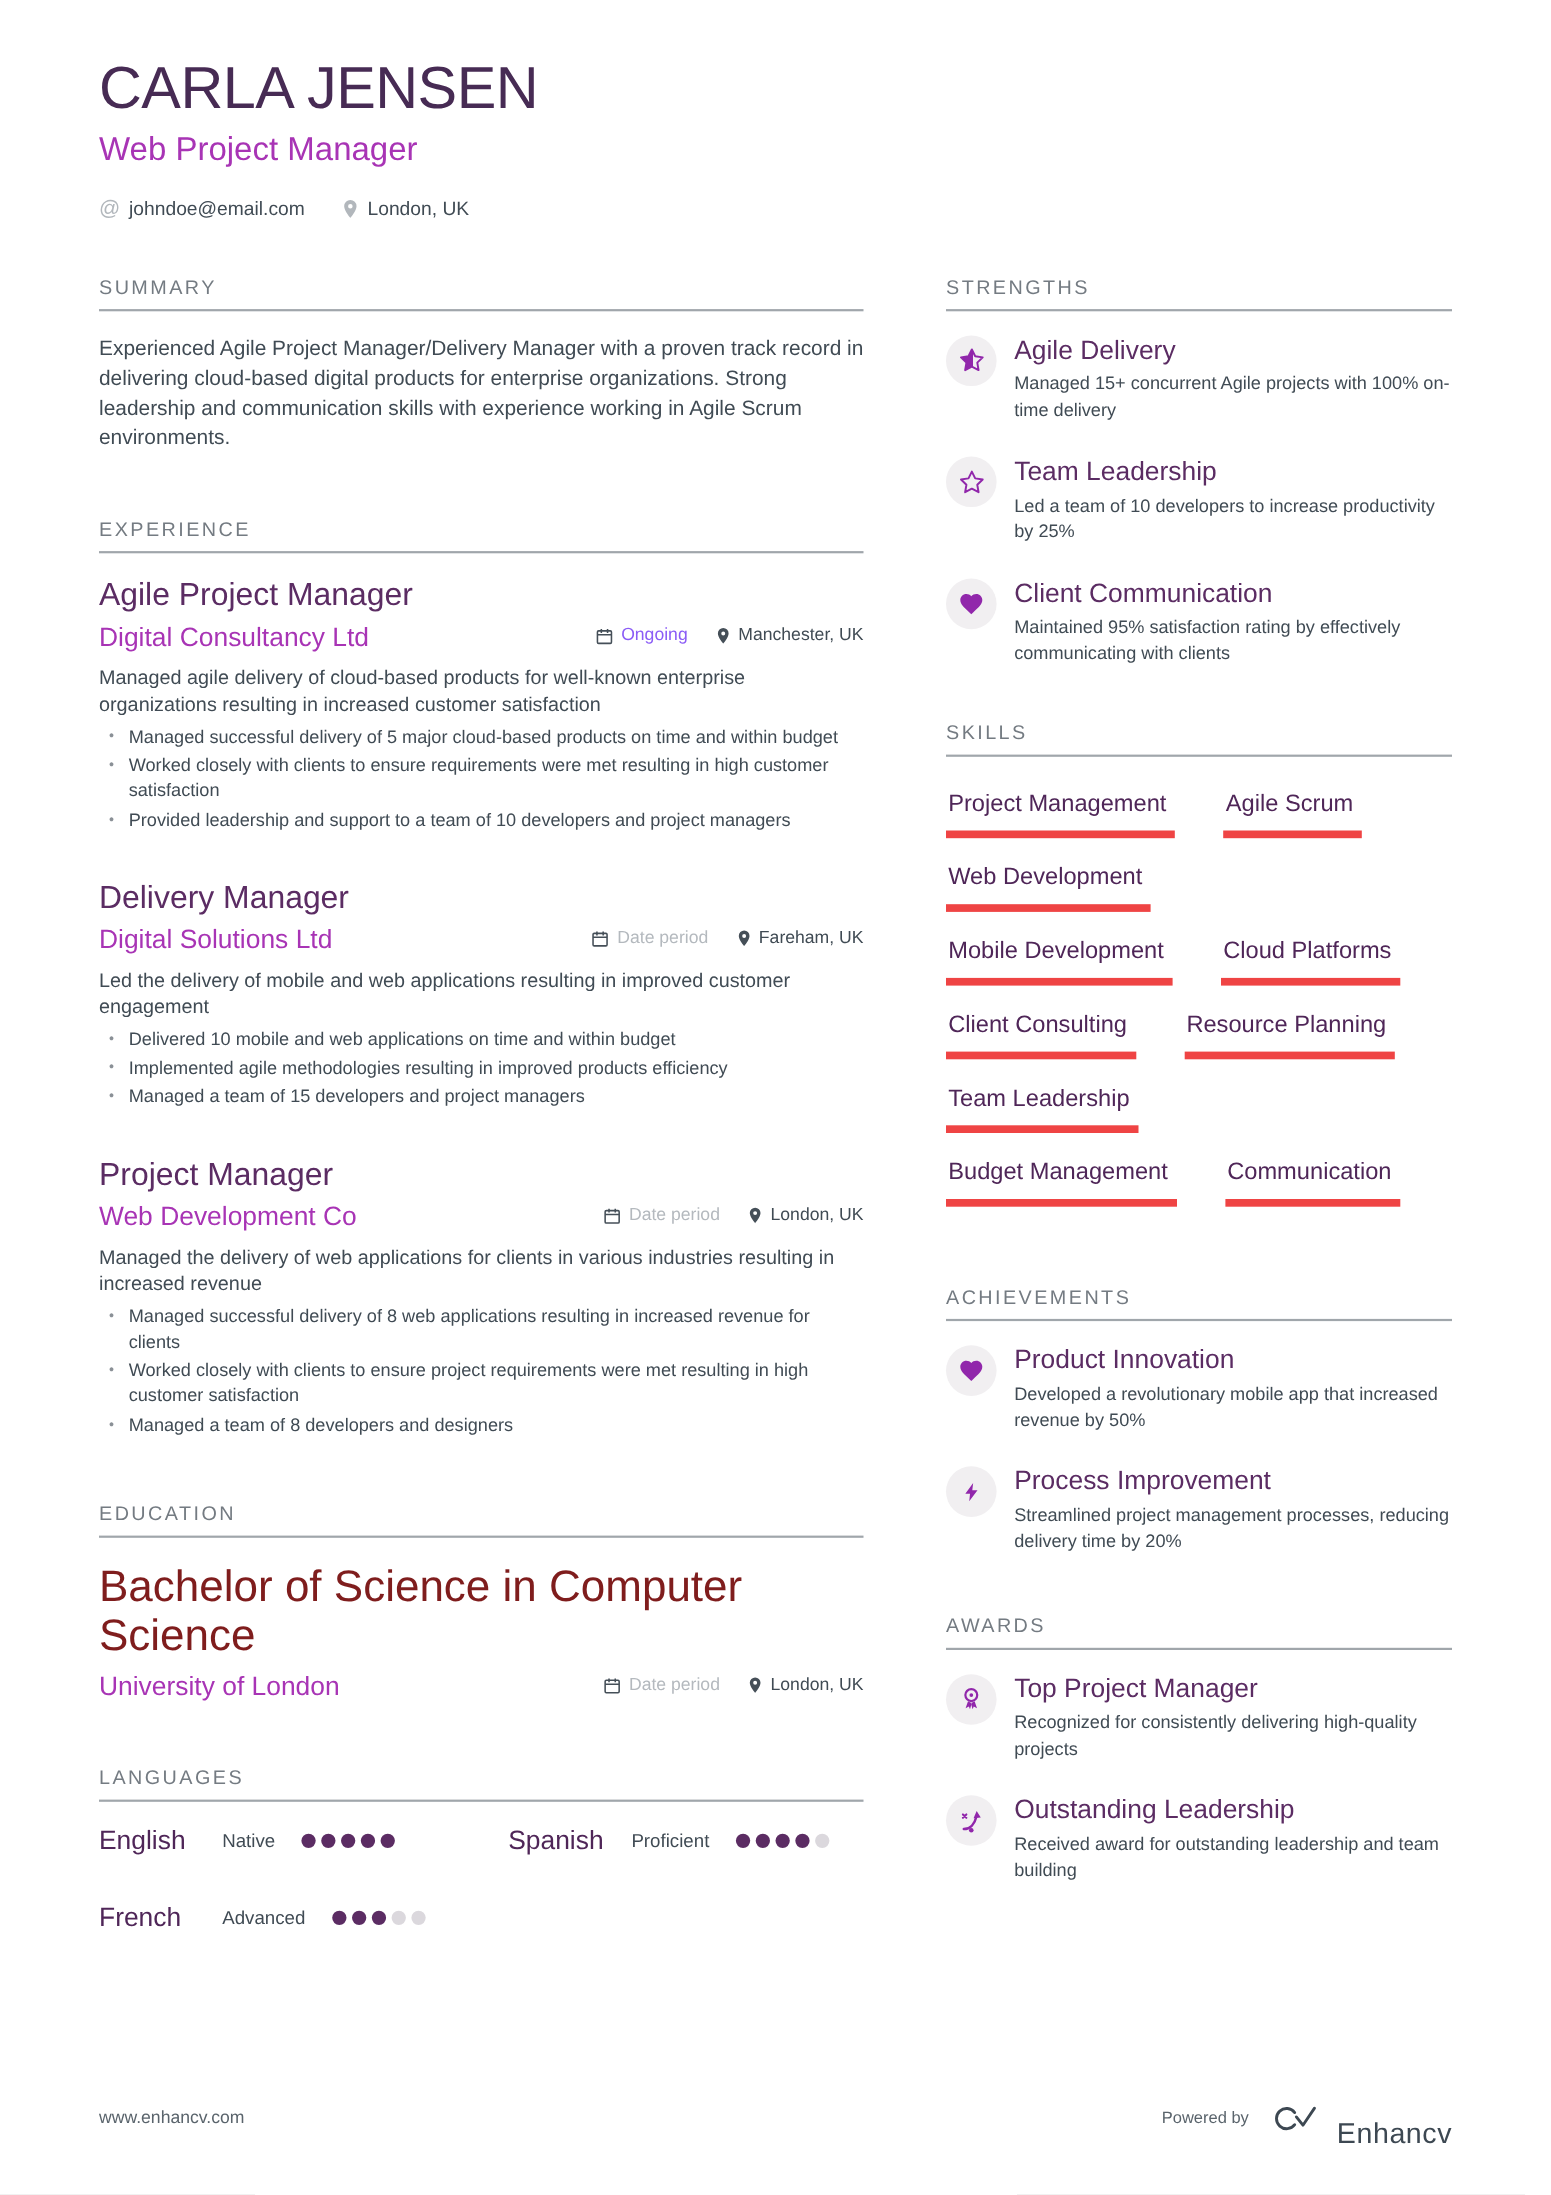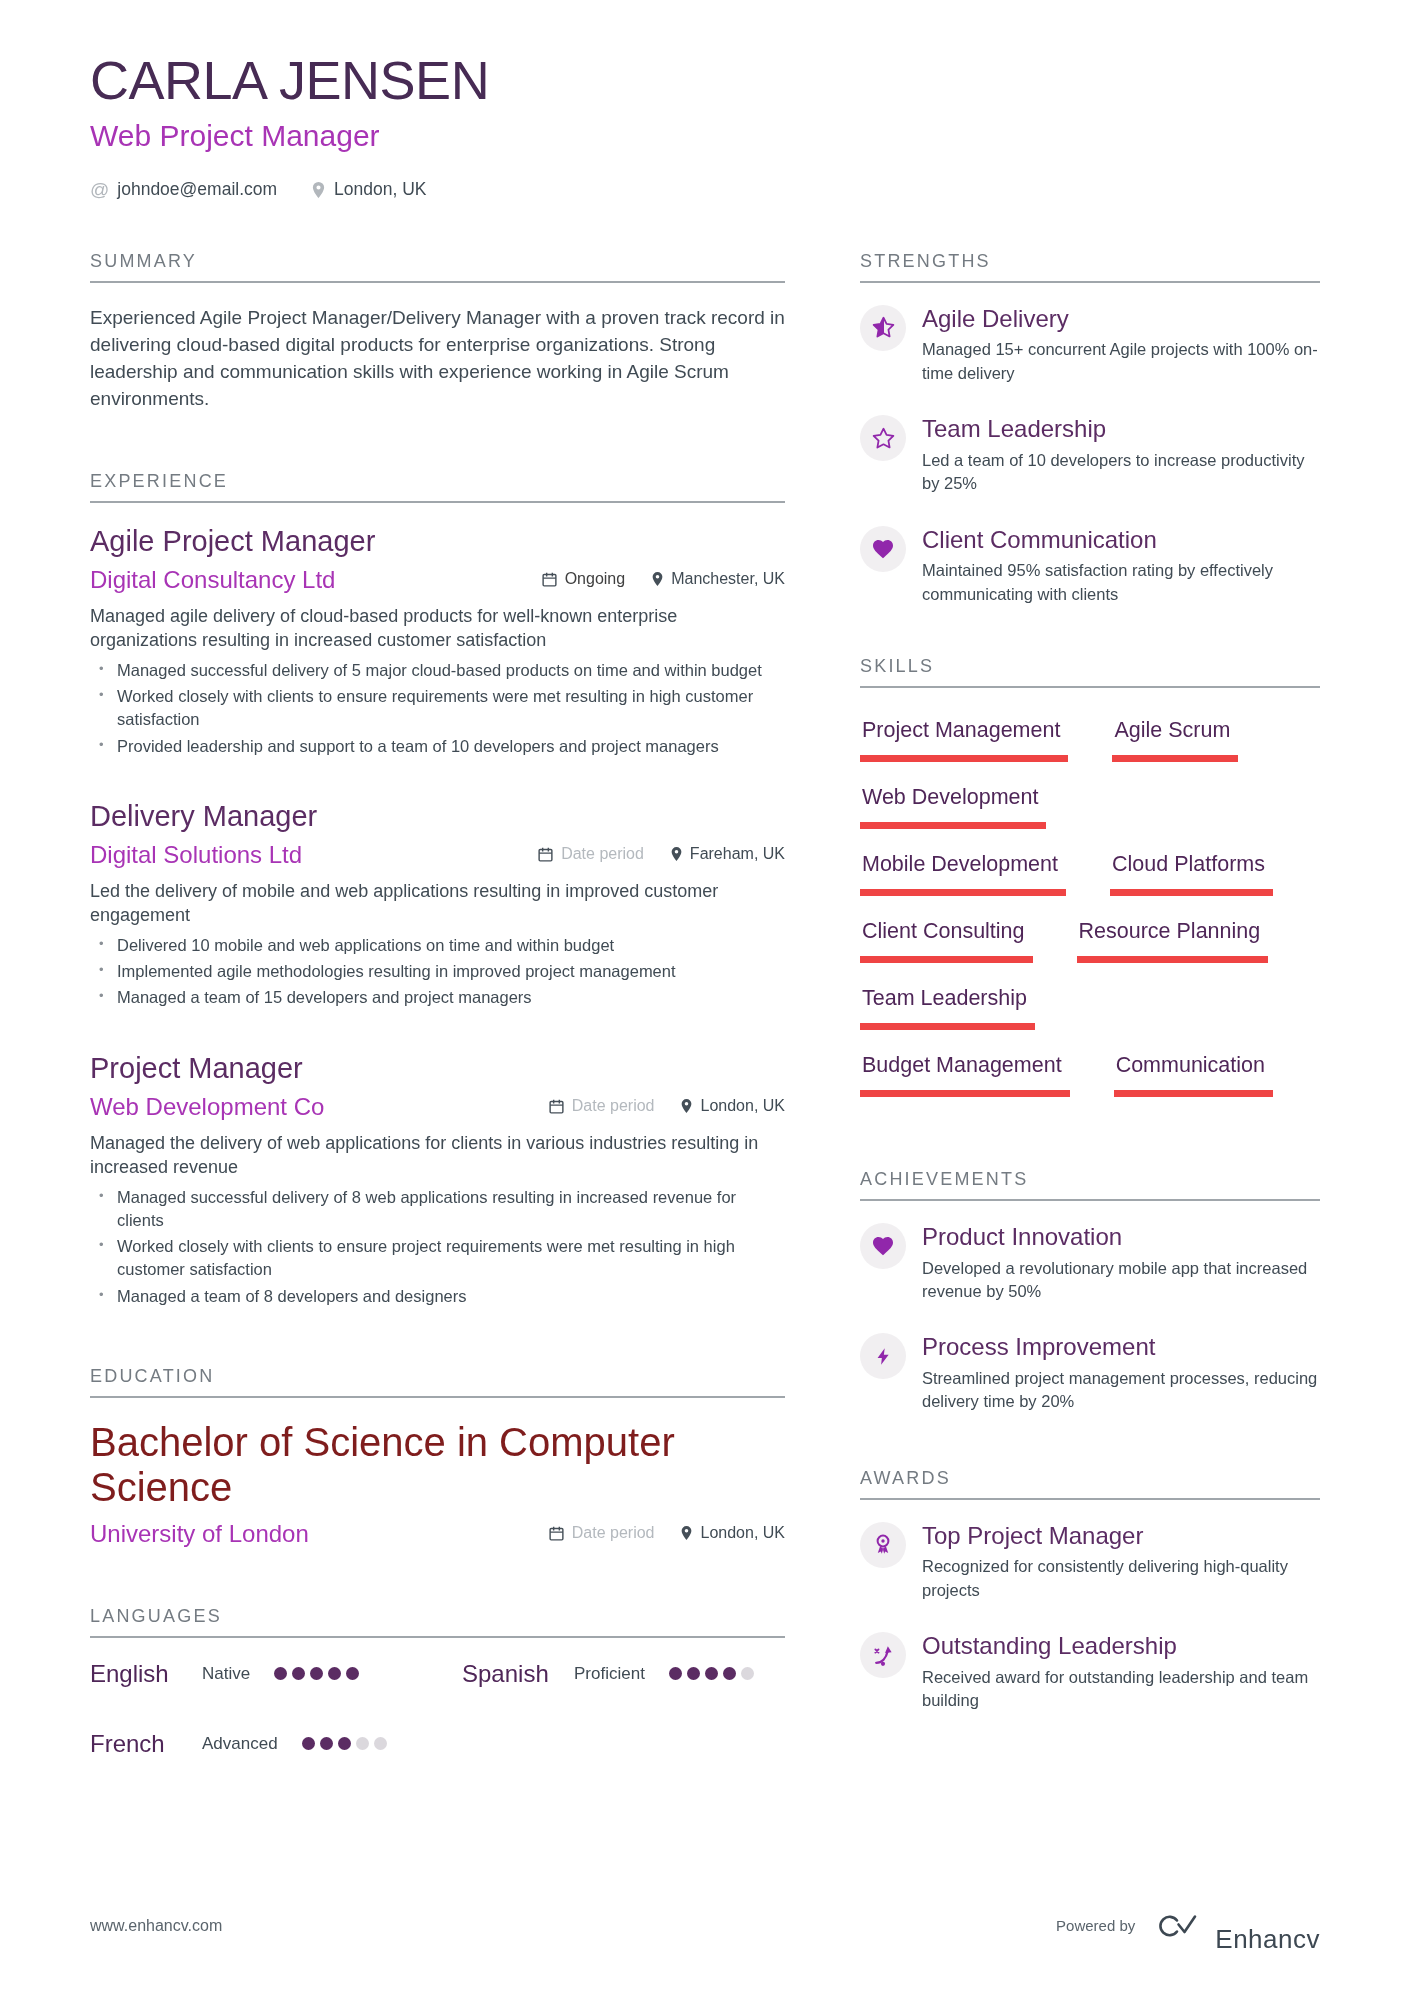--- a/index.html
+++ b/index.html
@@ -27,21 +27,21 @@
   }
   
   .summary-text{font-size:19px;line-height:1.42;margin:0;}
   
   .job{margin-bottom:42px;}
   .job-title{font-size:29px;font-weight:500;color:#5b2c63;margin:0 0 8px;}
   .job-row{display:flex;align-items:baseline;margin-bottom:10px;}
   .company{font-size:24px;font-weight:500;color:#a834b5;}
   .meta{margin-left:auto;display:flex;align-items:center;gap:26px;font-size:16px;}
   .meta .m-item{display:flex;align-items:center;gap:7px;}
-  .date-ongoing{color:#404040;}
+  .date-ongoing{color:#8b5cf6;}
   .date-placeholder{color:#b4b9be;}
   .loc{color:#404b54;}
   .job-desc{font-size:18px;line-height:1.38;margin:0 0 6px;}
   ul.bullets{list-style:none;margin:0;padding:0;}
   ul.bullets li{
     position:relative;padding-left:27px;font-size:16.5px;line-height:1.4;margin-bottom:3px;
   }
   ul.bullets li::before{content:"•";position:absolute;left:9px;top:1px;color:#8a9096;font-size:13px;}
   
   .degree{font-size:40px;font-weight:500;color:#7f1d1d;margin:0 0 10px;}
@@ -167,21 +167,21 @@
                       <path fill="#454f58" d="M12 1a9 9 0 0 0-9 9c0 6.5 9 17 9 17s9-10.5 9-17a9 9 0 0 0-9-9zm0 12.3A3.3 3.3 0 1 1 12 6.7a3.3 3.3 0 0 1 0 6.6z"></path>
                     </svg>
                 </span>
                 <span class="loc">Fareham, UK</span>
               </span>
             </span>
           </div>
           <p class="job-desc">Led the delivery of mobile and web applications resulting in improved customer engagement</p>
           <ul class="bullets">
             <li>Delivered 10 mobile and web applications on time and within budget</li>
-            <li>Implemented agile methodologies resulting in improved project management</li>
+            <li>Implemented agile methodologies resulting in improved products efficiency</li>
             <li>Managed a team of 15 developers and project managers</li>
           </ul>
         </div>
 
         <div class="job" style="margin-bottom:0;">
           <h2 class="job-title">Project Manager</h2>
           <div class="job-row">
             <span class="company">Web Development Co</span>
             <span class="meta">
               <span class="m-item">

